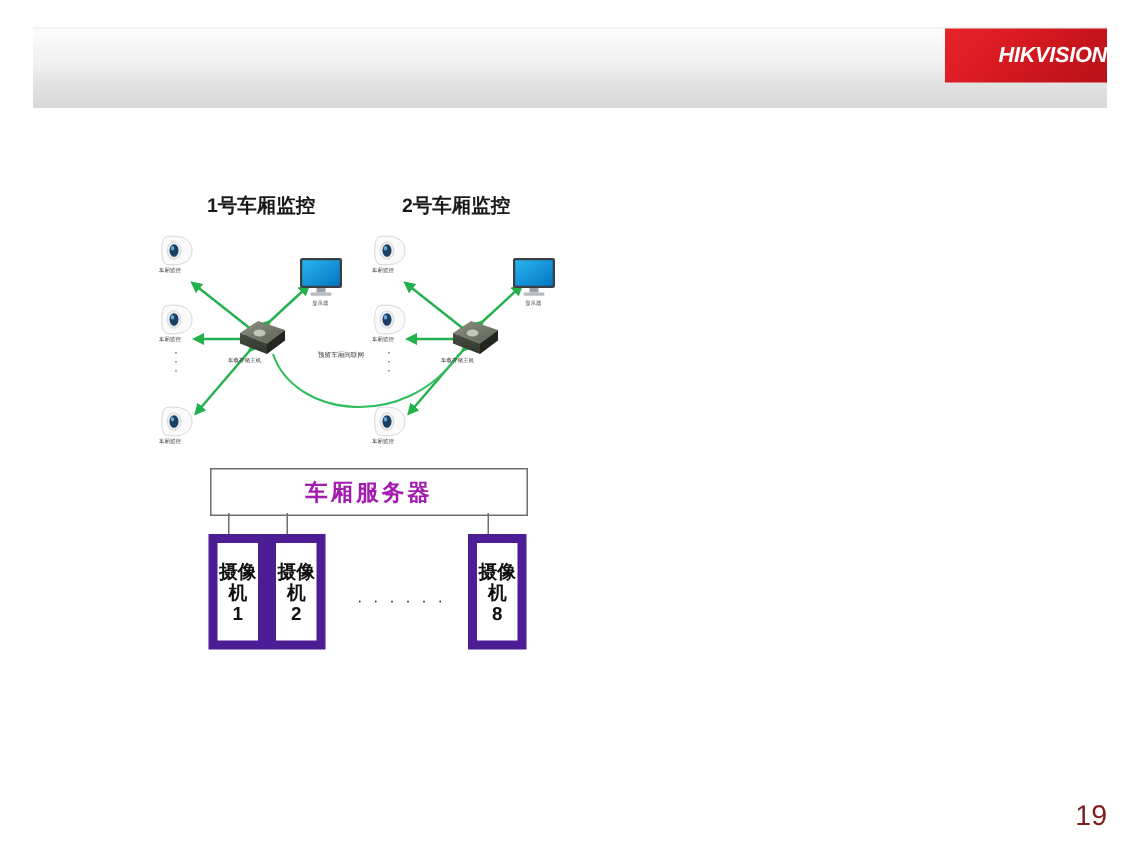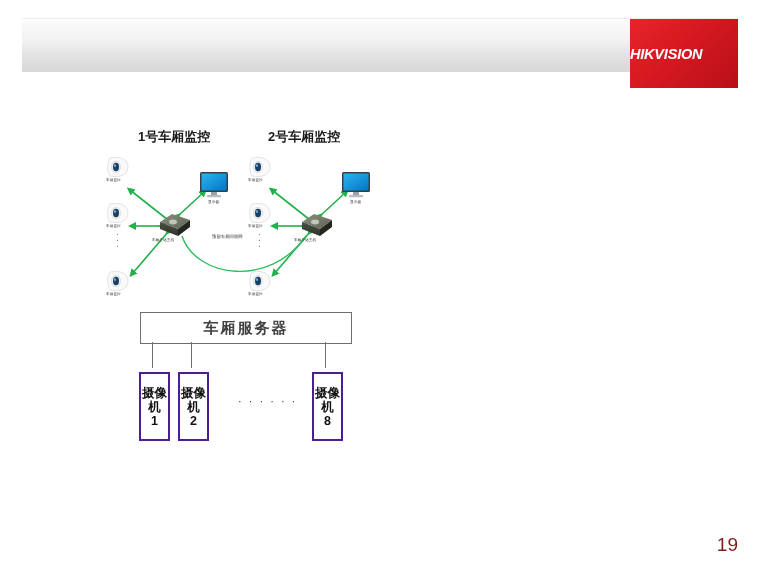--- a/index.html
+++ b/index.html
@@ -35,25 +35,25 @@
     color: #111111;
     letter-spacing: 1px;
     white-space: nowrap;
     text-shadow: 1px 1px 0 rgba(255,255,255,0.6);
   }
   .logo-block {
     position: absolute;
     right: 0px;
     top: 0px;
     width: 108px;
-    height: 69px;
+    height: 36px;
     background: linear-gradient(135deg, #e8242a 0%, #d71921 42%, #b81017 100%);
     display: flex;
     align-items: center;
-    justify-content: flex-start;
+    justify-content: flex-end;
   }
   .logo-text {
     color: #ffffff;
     font-size: 14.5px;
     font-weight: bold;
     font-style: italic;
     letter-spacing: -0.2px;
     font-family: "Liberation Sans", "DejaVu Sans", sans-serif;
   }
 
@@ -111,34 +111,34 @@
     height: 30px;
     border: 1px solid #6e6e6e;
     background: #ffffff;
     display: flex;
     align-items: center;
     justify-content: center;
   }
   .server-box span {
     font-size: 15px;
     font-weight: bold;
-    color: #404040;
+    color: #a21caf;
     letter-spacing: 2px;
   }
   .cam-box {
     position: absolute;
     width: 27px;
     height: 65px;
-    border: 2px solid #4c1d95;
+    border: 6px solid #4c1d95;
     background: #ffffff;
     display: flex;
     flex-direction: column;
     align-items: center;
     justify-content: center;
-    top: 64px;
+    top: 48px;
   }
   .cam-box span {
     display: block;
     font-size: 12.5px;
     font-weight: bold;
     color: #111;
     line-height: 14px;
     text-align: center;
   }
   .ellipsis-dots {

